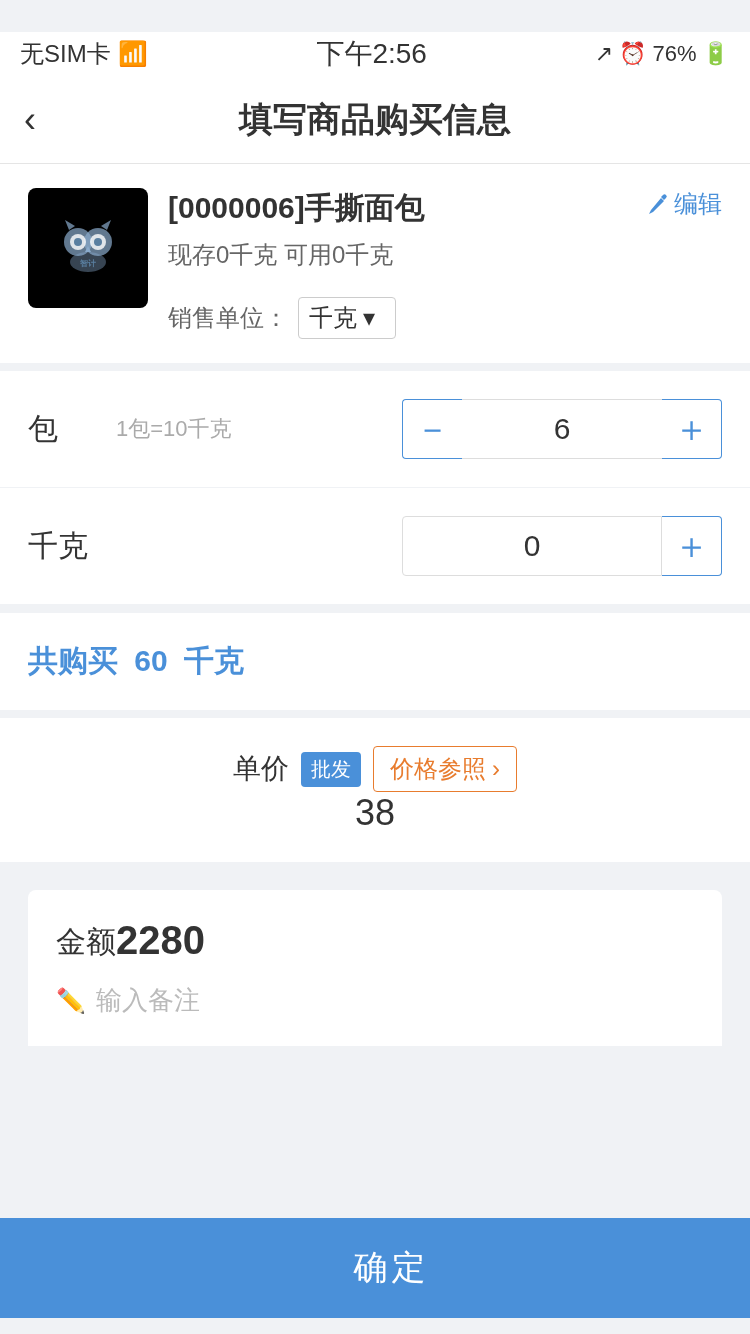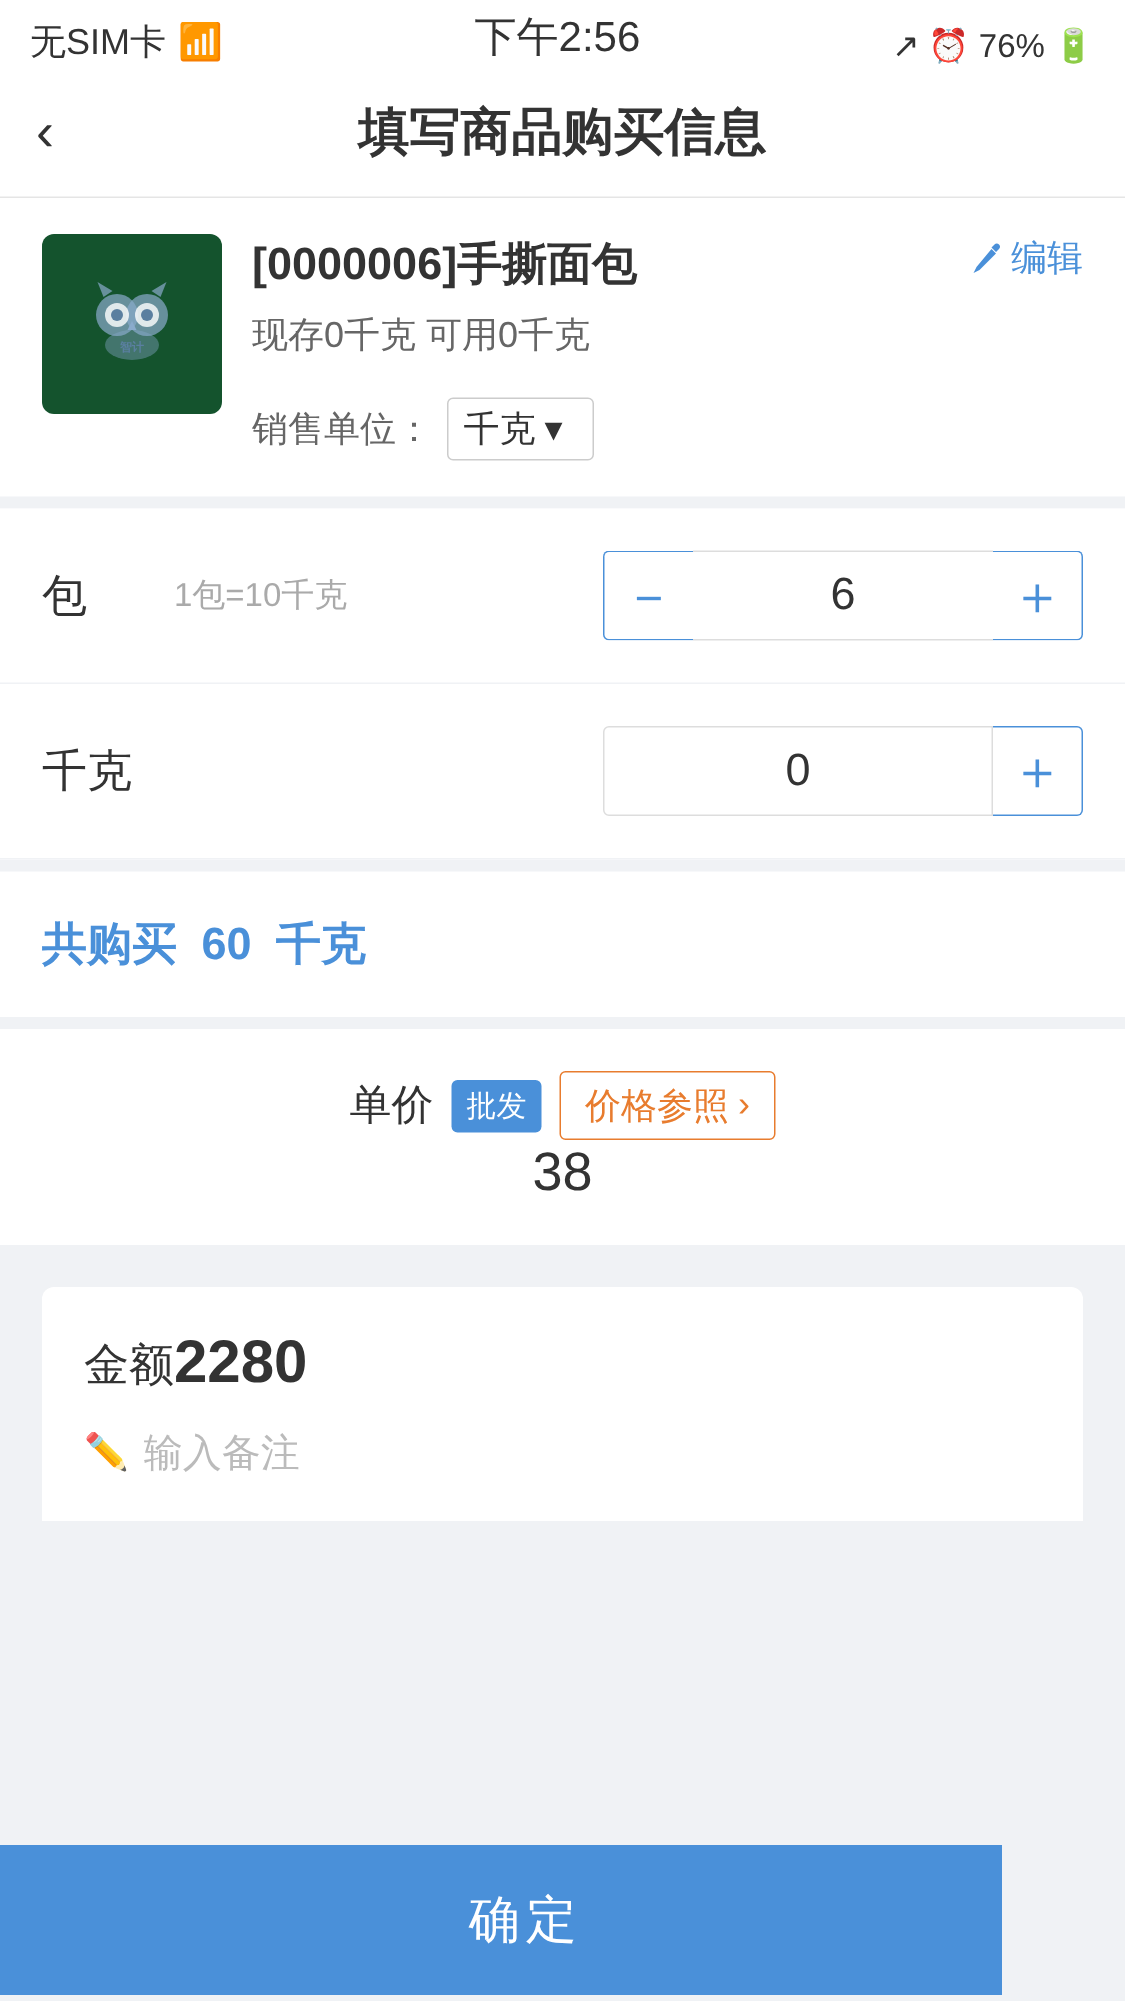--- a/index.html
+++ b/index.html
@@ -11,25 +11,26 @@
       background: #f0f2f5;
       font-size: 28px;
       color: #333;
     }
 
     
     .status-bar {
       height: 44px;
       background: #fff;
       display: flex;
-      align-items: flex-end;
+      align-items: center;
       justify-content: space-between;
       padding: 0 20px;
       font-size: 24px;
       color: #333;
+      margin-top: 32px;
     }
     .status-left { display: flex; align-items: center; gap: 8px; }
     .status-center { font-size: 28px; font-weight: 500; }
     .status-right { display: flex; align-items: center; gap: 6px; font-size: 22px; }
 
     
     .nav-bar {
       height: 88px;
       background: #fff;
       display: flex;
@@ -56,21 +57,21 @@
       background: #fff;
       padding: 24px 28px;
       display: flex;
       align-items: flex-start;
       gap: 20px;
       border-bottom: 8px solid #f0f2f5;
     }
     .product-thumb {
       width: 120px;
       height: 120px;
-      background: #14532d;
+      background: #000000;
       border-radius: 8px;
       display: flex;
       align-items: center;
       justify-content: center;
       flex-shrink: 0;
       text-align: right;
     }
     
     .owl-logo {
       color: #8aabcc;
@@ -295,23 +296,23 @@
 
     
     .empty-space {
       background: #f0f2f5;
       height: 300px;
     }
 
     
     .bottom-btn {
       position: fixed;
-      bottom: 4px;
+      bottom: 16px;
       left: 0;
-      width: 668px;
+      width: 750px;
       height: 100px;
       background: #4a90d9;
       display: flex;
       align-items: center;
       justify-content: center;
       font-size: 34px;
       color: #fff;
       font-weight: 500;
       cursor: pointer;
       letter-spacing: 4px;

